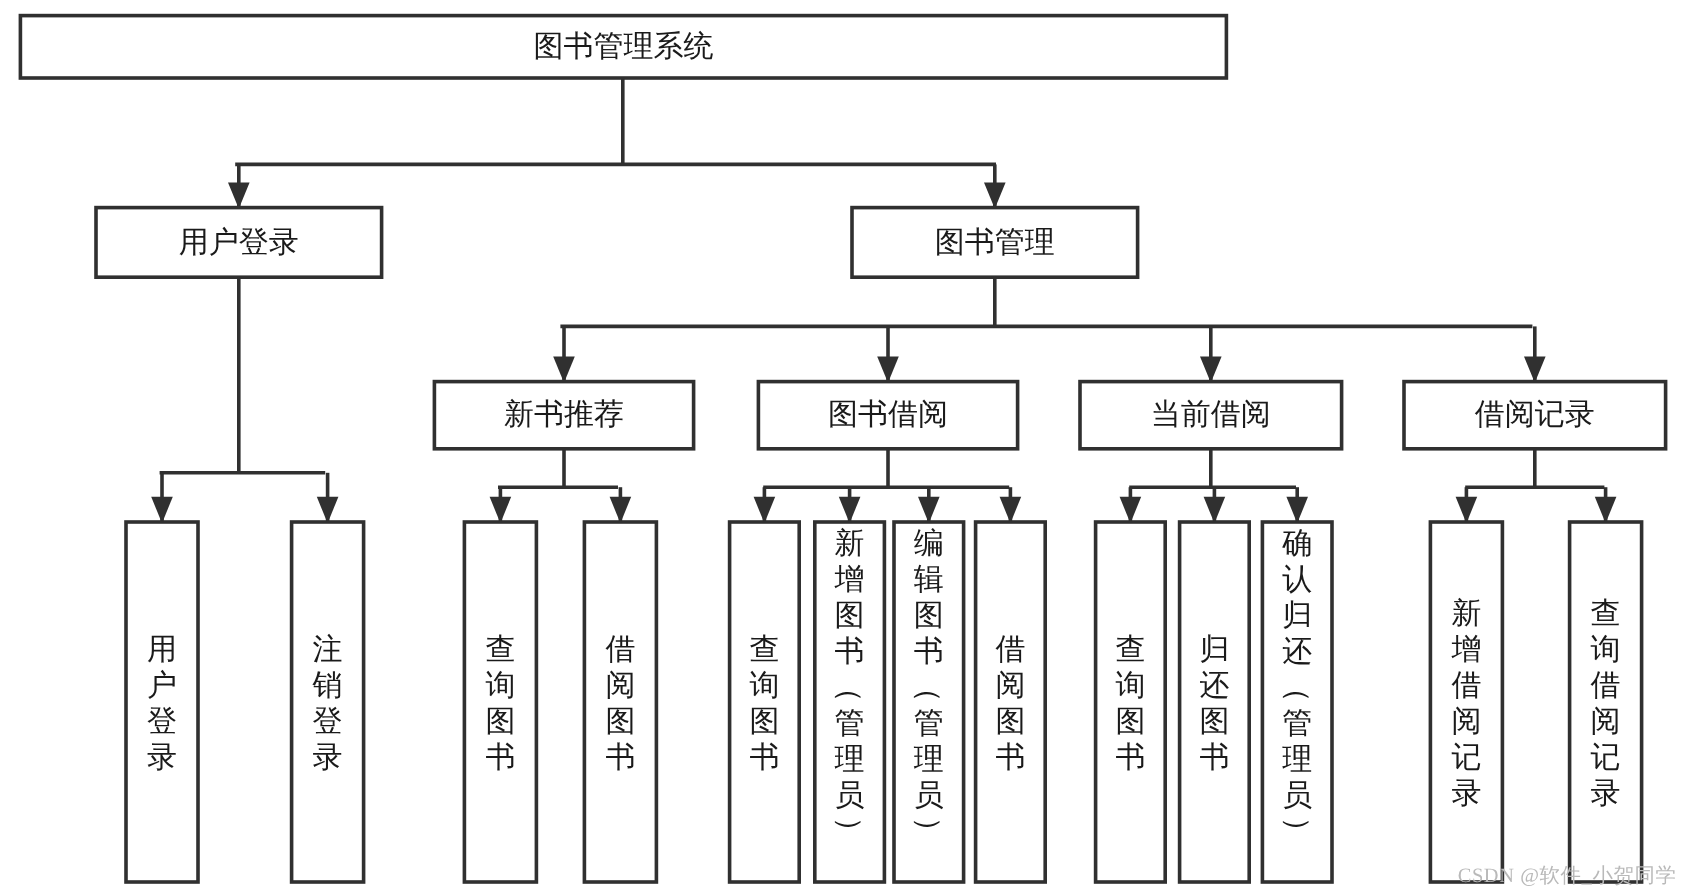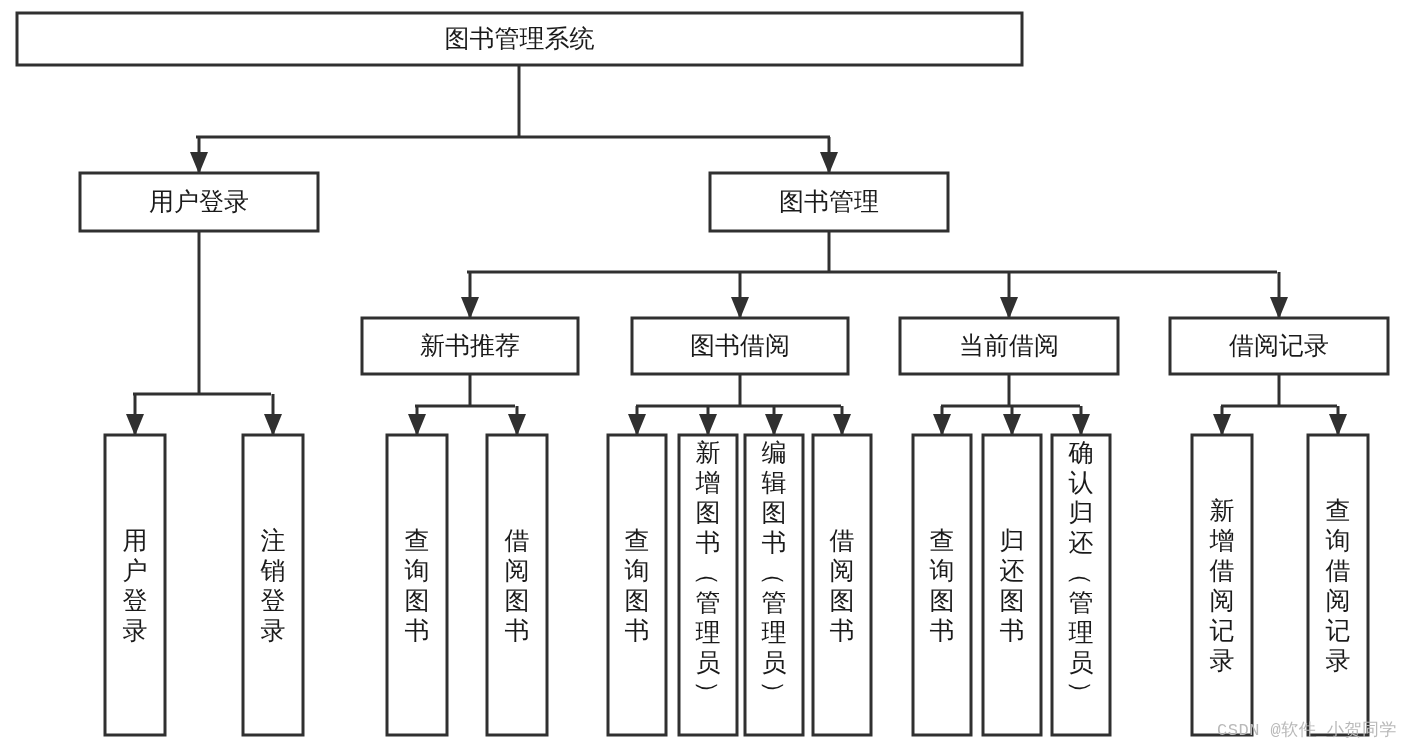--- a/index.html
+++ b/index.html
@@ -51,21 +51,21 @@
   .arrow-head {
     fill: #303030;
     stroke: none;
   }
   .watermark {
     position: absolute;
     right: 8px;
     bottom: 6px;
     color: #b9b9b9;
     font-size: 17px;
-    font-family: Liberation Mono, monospace;
+    font-family: Liberation Serif, serif;
     letter-spacing: 0.5px;
     white-space: nowrap;
     user-select: none;
   }
 </style>
 </head>
 <body>
 
 <svg id="chart" viewBox="0 0 1405 747">
     <g>

